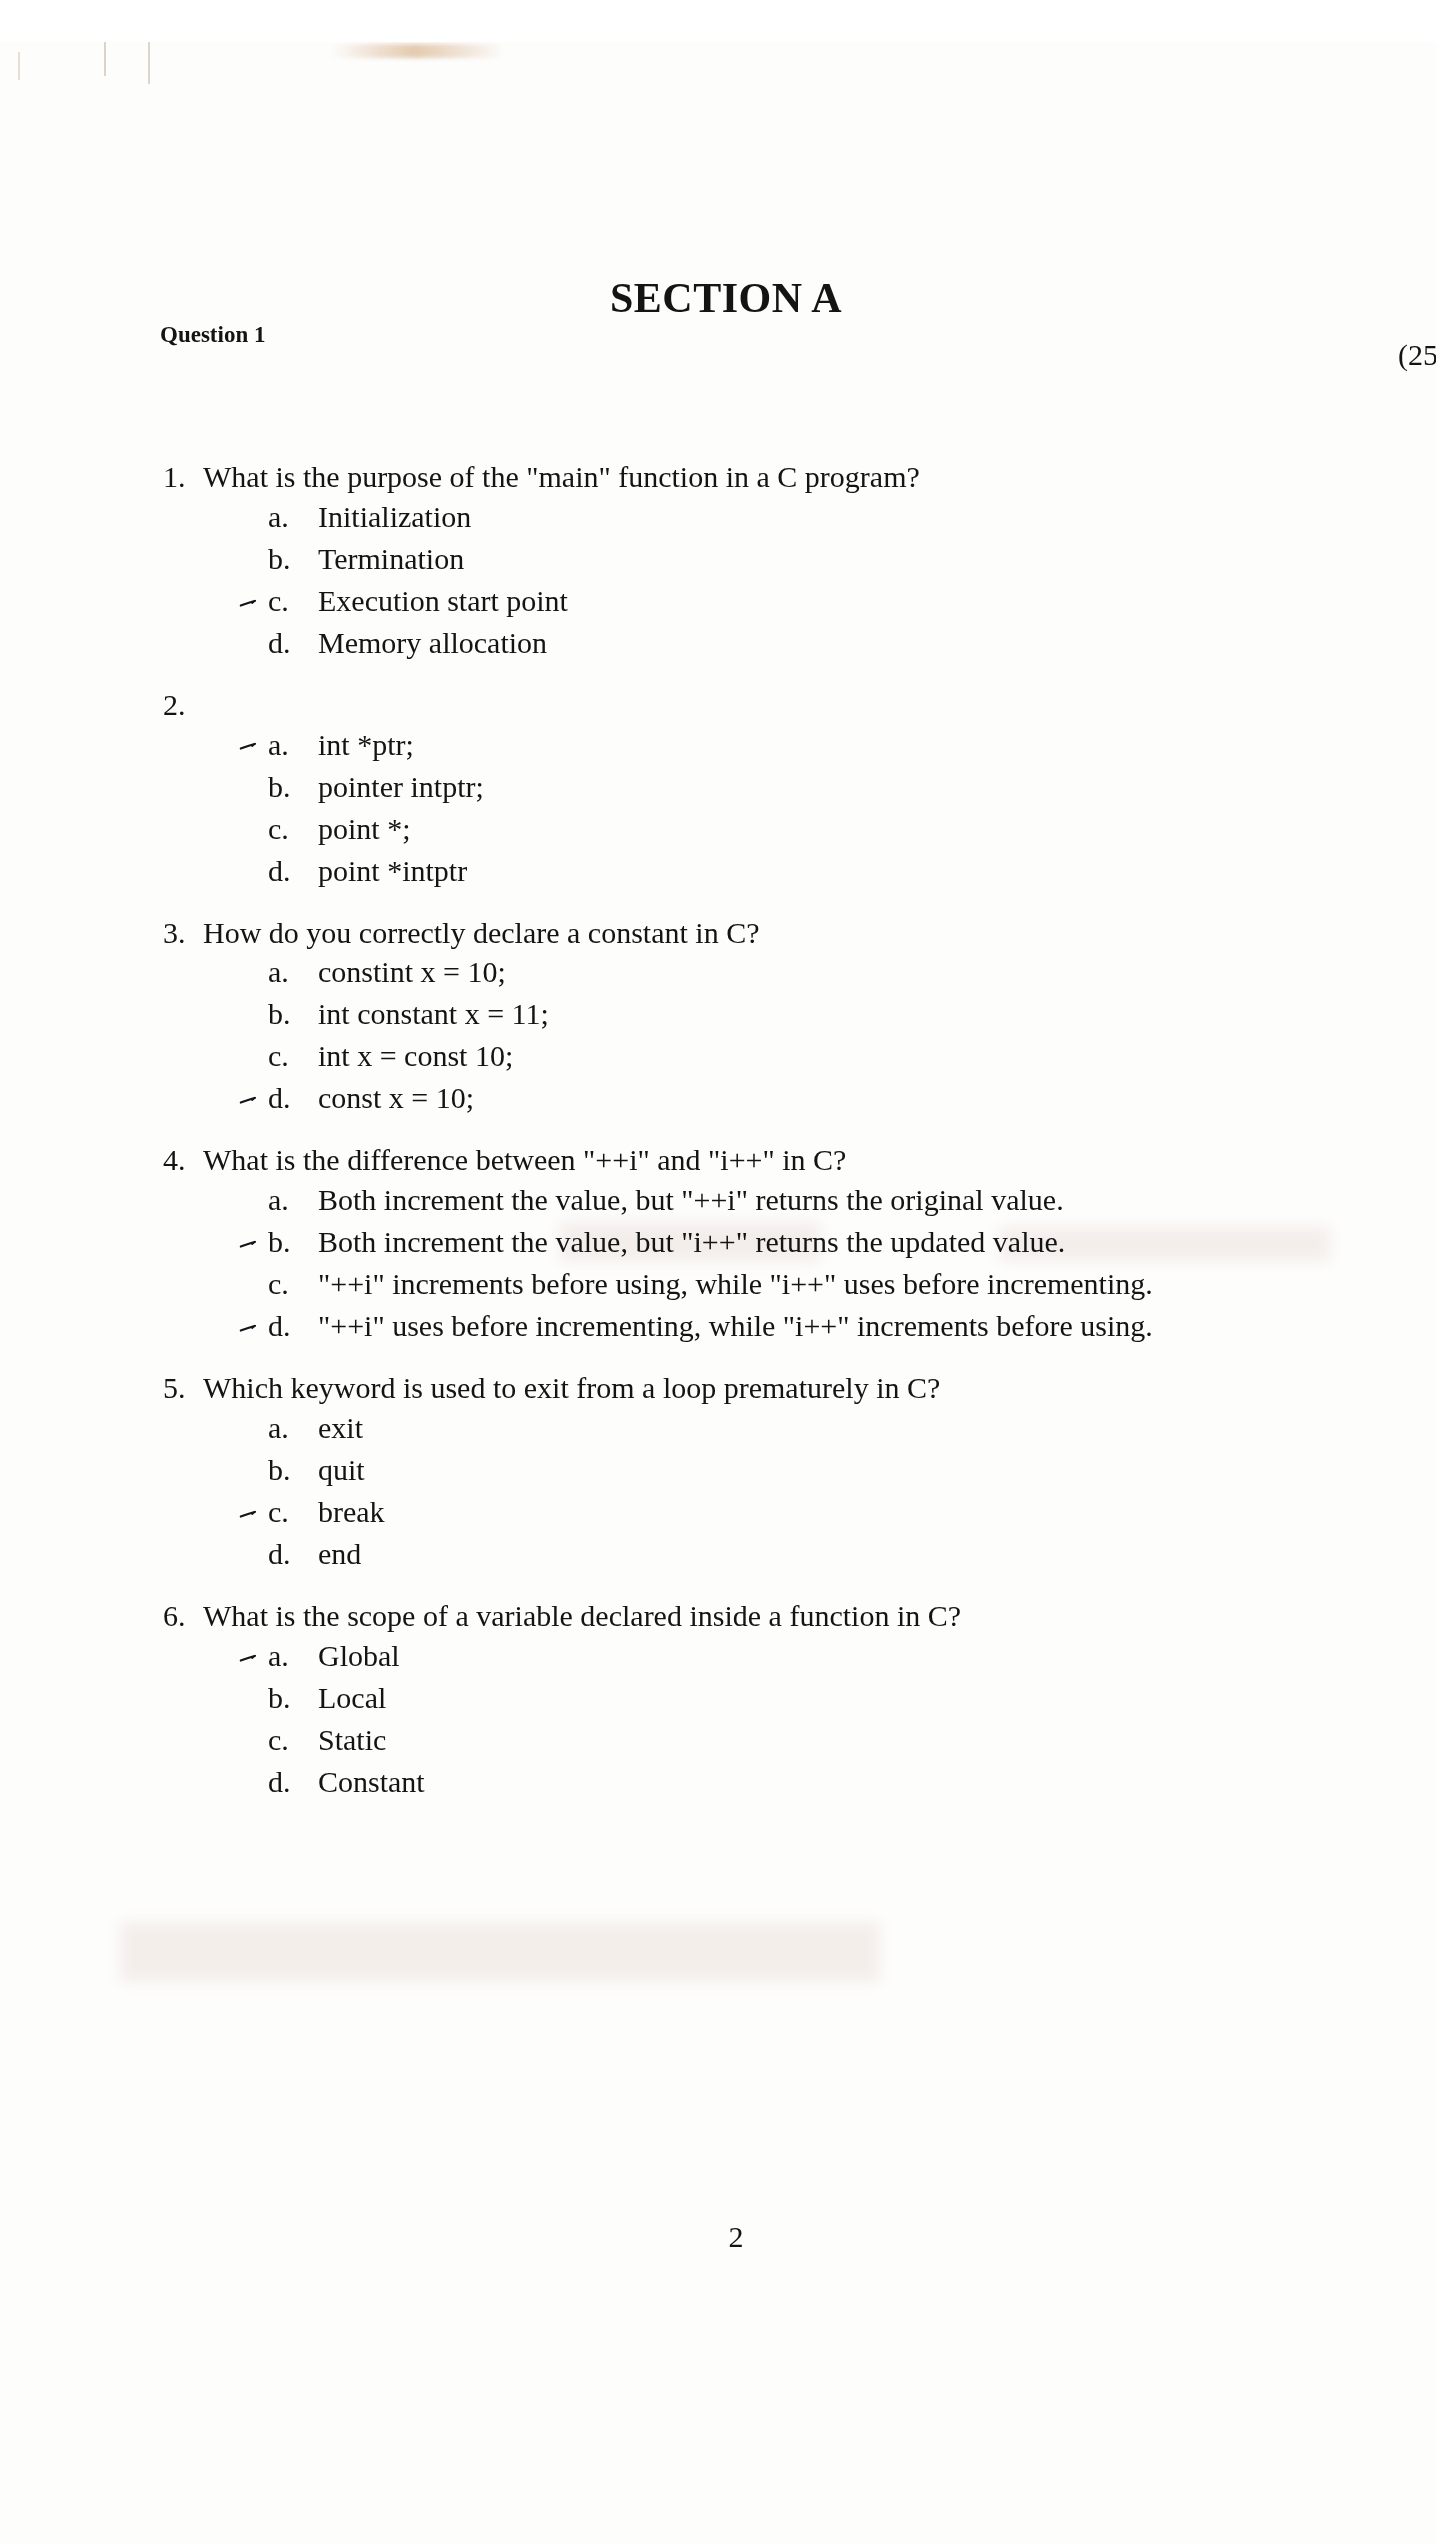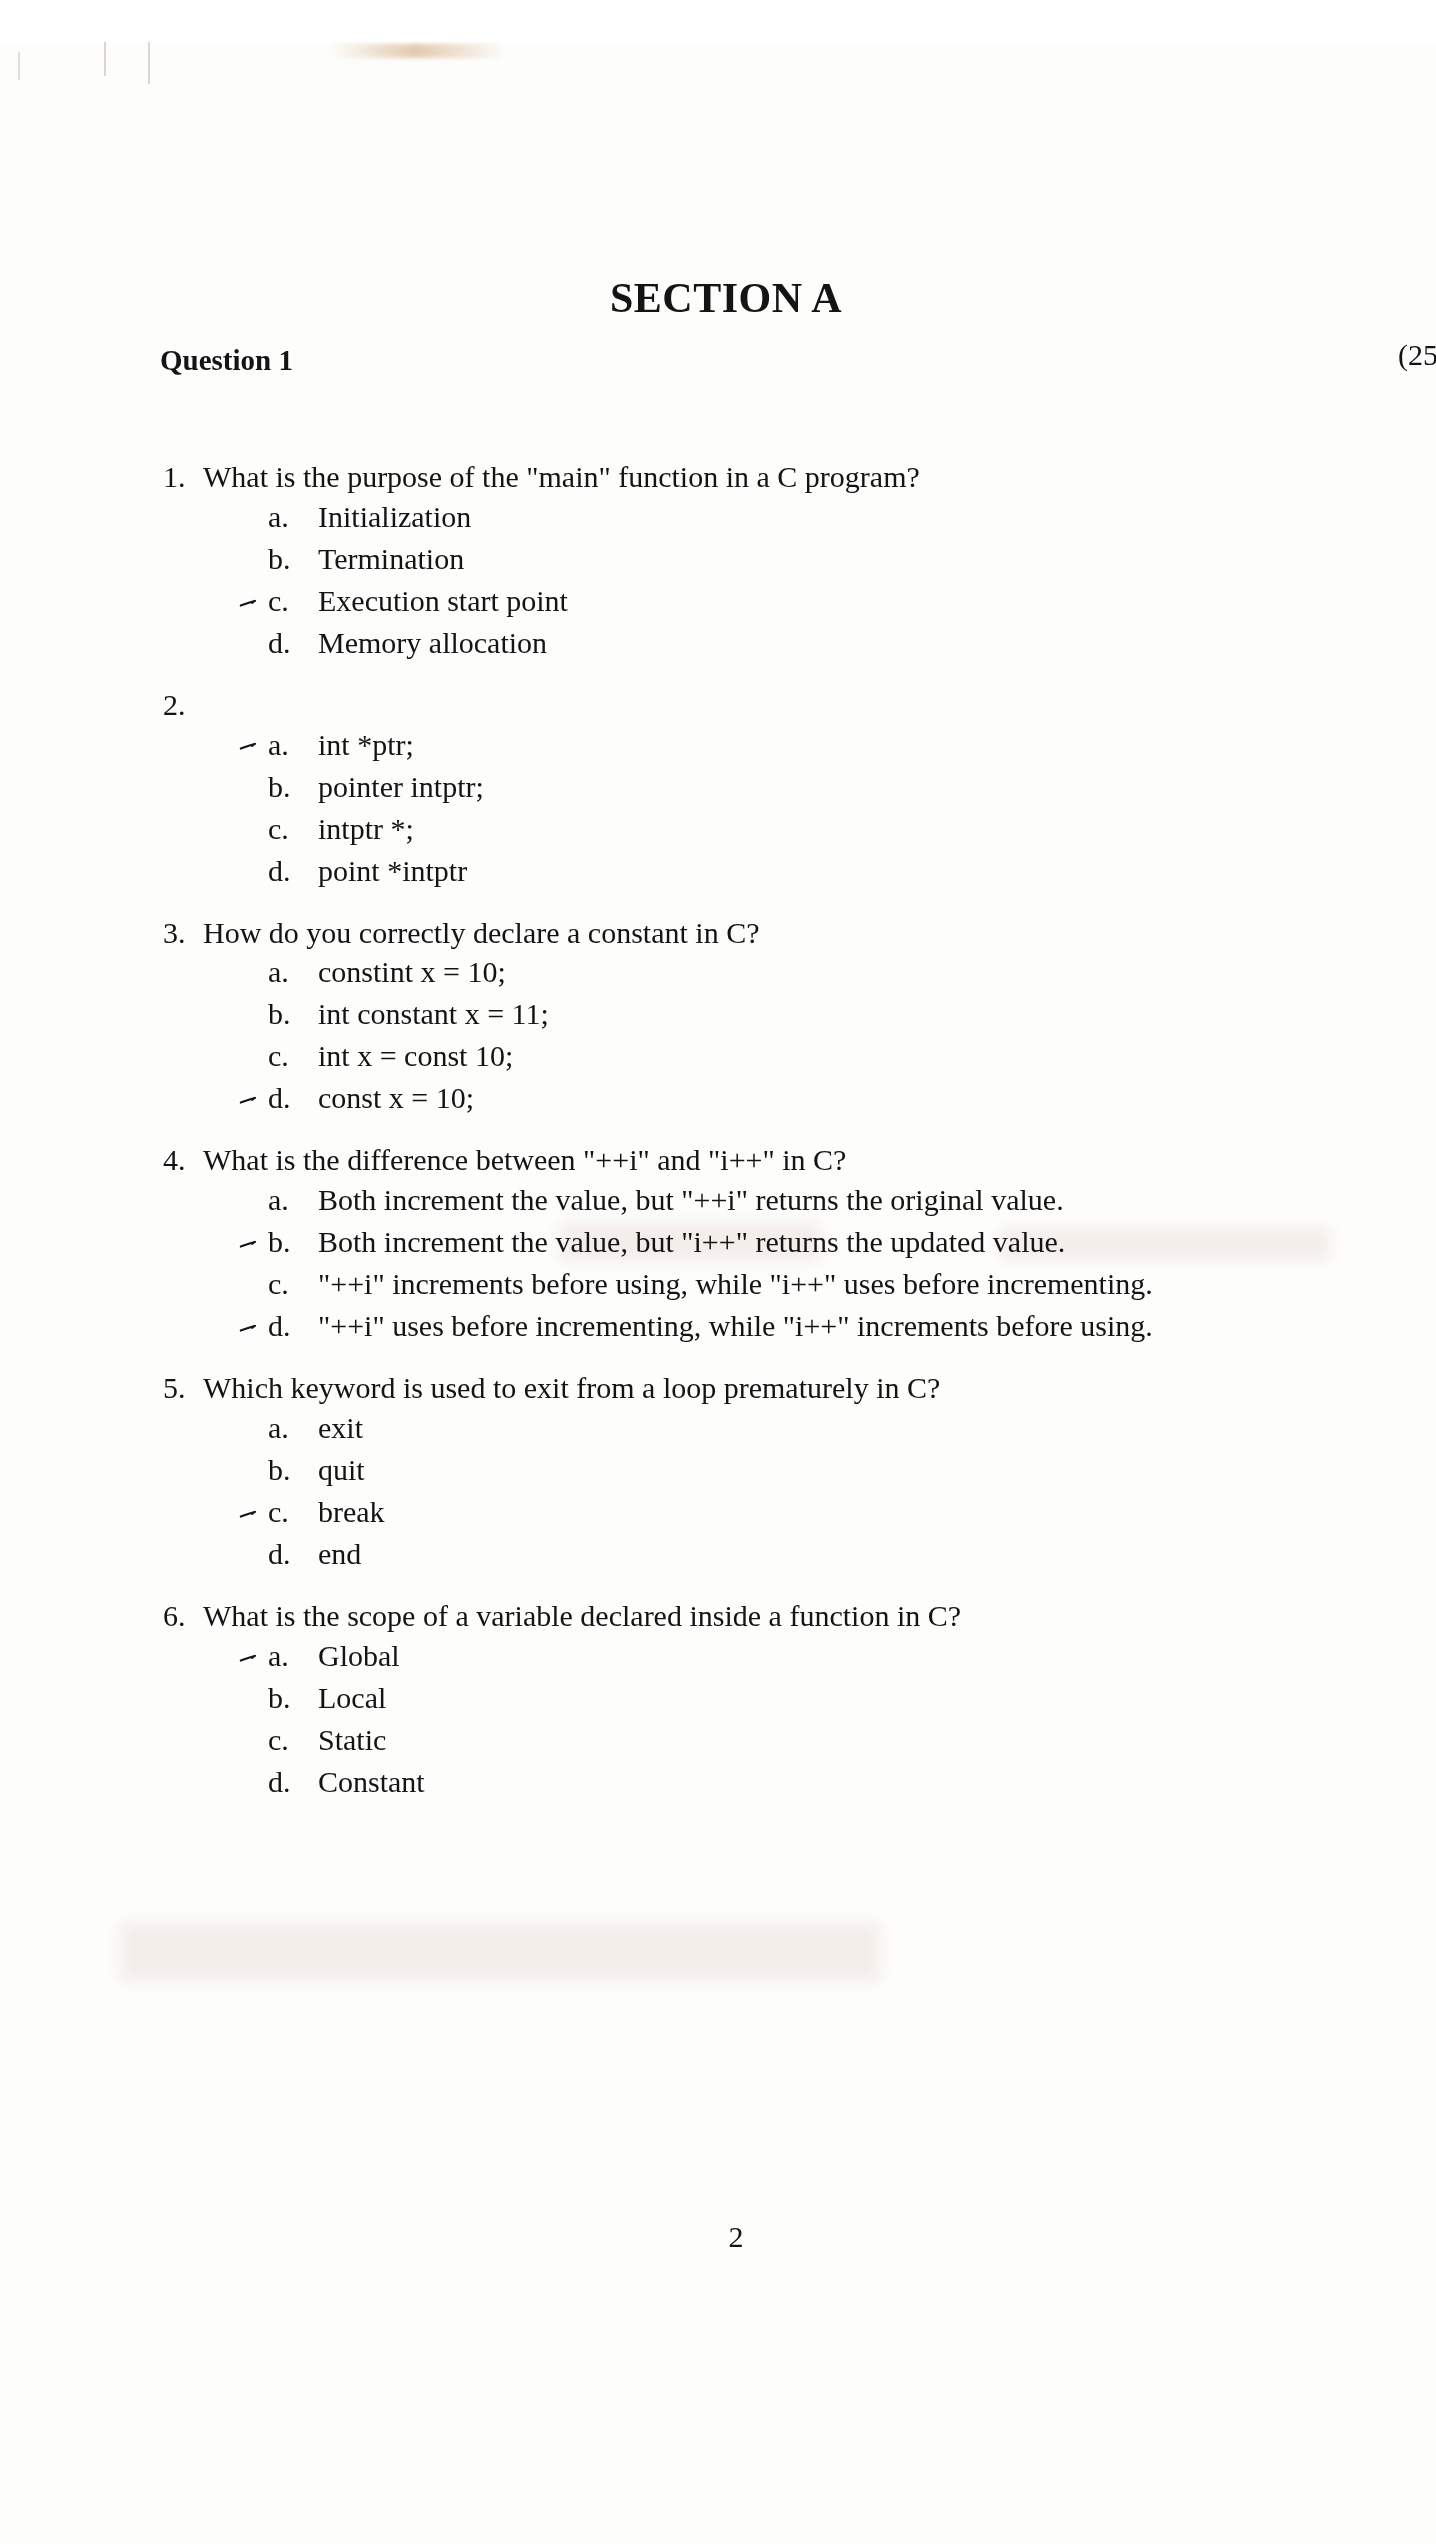--- a/index.html
+++ b/index.html
@@ -102,23 +102,23 @@
     width: 1436px;
     text-align: center;
     font-size: 42px;
     font-weight: bold;
     letter-spacing: 0.5px;
     transform: translateX(8px);
   }
 
   .question-label {
     position: absolute;
-    top: 302px;
+    top: 280px;
     left: 160px;
-    font-size: 29px;
+    font-size: 23px;
     font-weight: bold;
   }
 
   .marks-note {
     position: absolute;
     top: 296px;
     left: 1398px;
     font-size: 30px;
     white-space: nowrap;
   }
@@ -260,21 +260,21 @@
   </span>
     <span class="opt-letter">a.</span>
     <span class="opt-text">int *ptr;</span>
   </div>
           <div class="option">
     <span class="opt-letter">b.</span>
     <span class="opt-text">pointer intptr;</span>
   </div>
           <div class="option">
     <span class="opt-letter">c.</span>
-    <span class="opt-text">intptr *;</span>
+    <span class="opt-text">point *;</span>
   </div>
           <div class="option">
     <span class="opt-letter">d.</span>
     <span class="opt-text">point *intptr</span>
   </div>
         </div>
   </div>
       <div class="question">
     <div class="q-line">
       <span class="q-num">3.</span>

